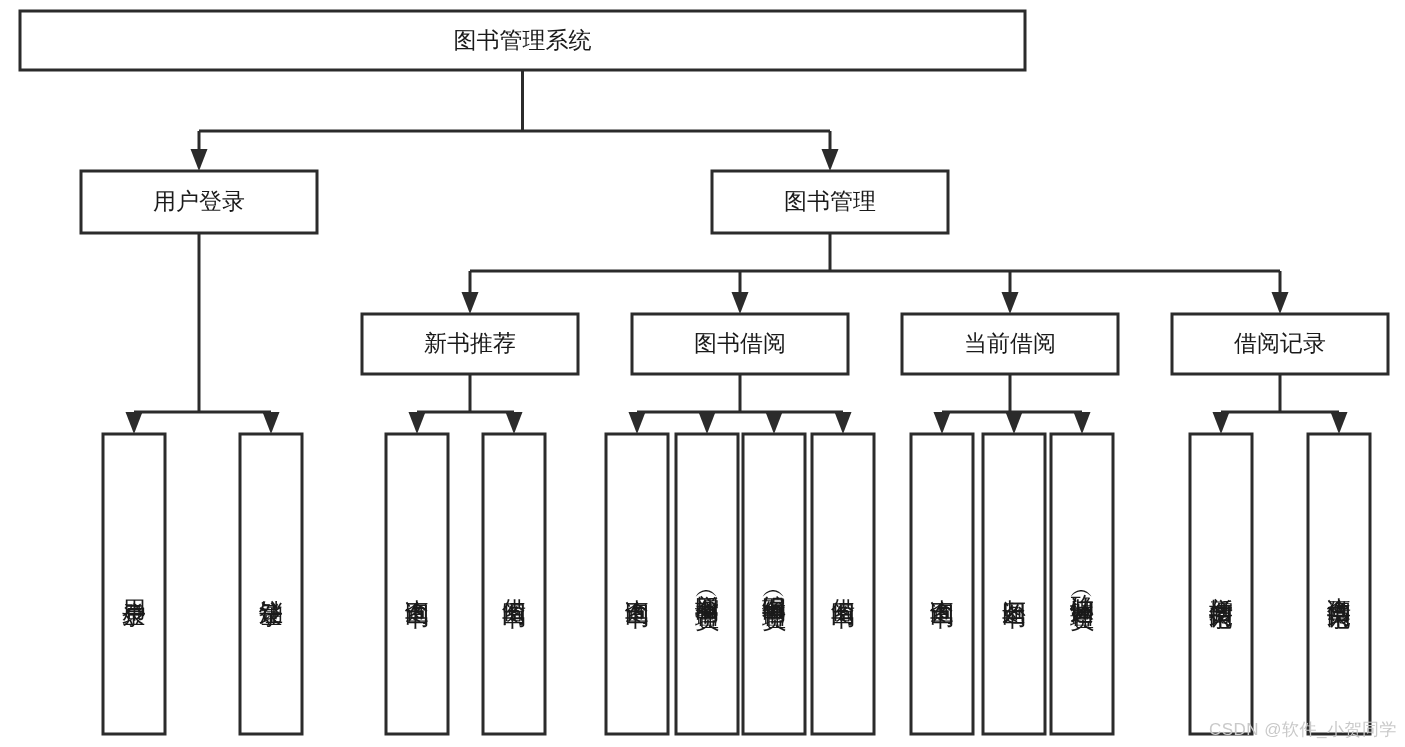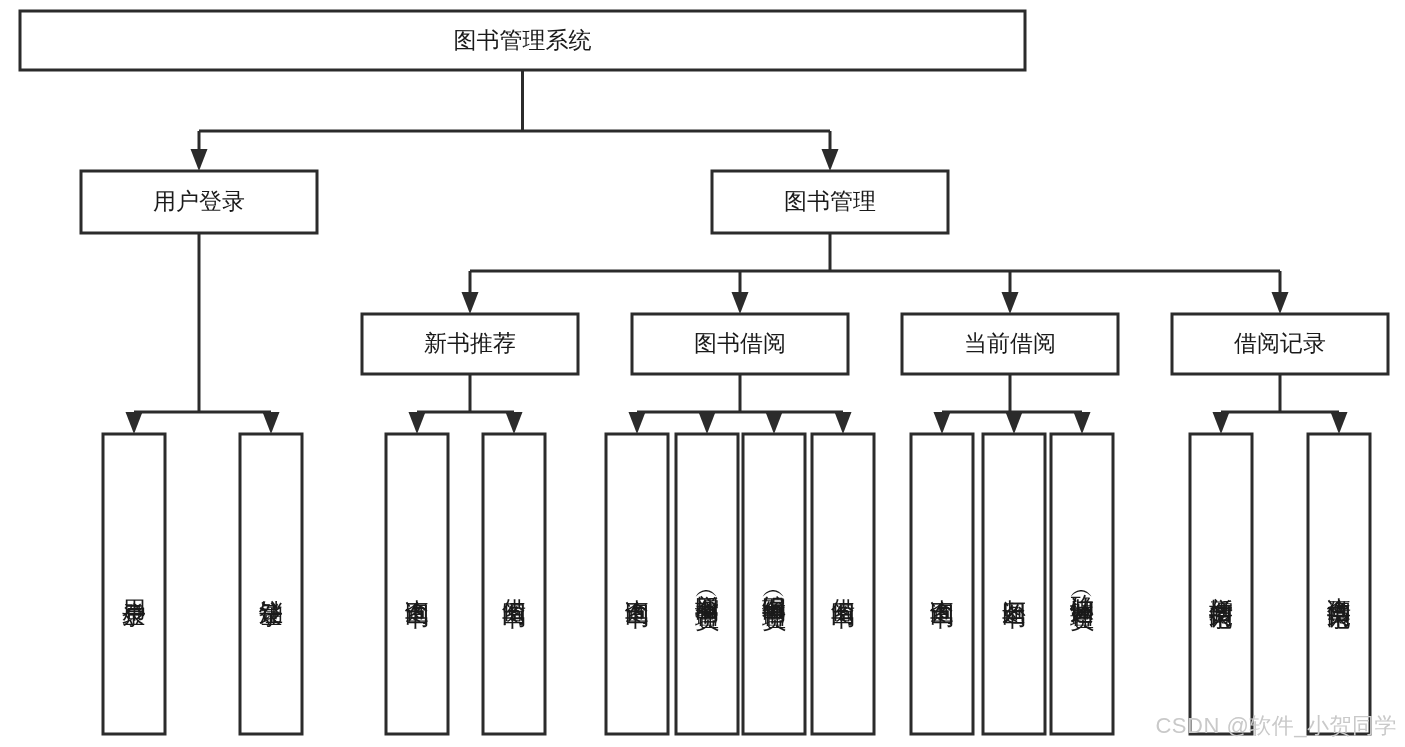--- a/index.html
+++ b/index.html
@@ -58,21 +58,21 @@
     color: #1a1a1a;
     white-space: nowrap;
     pointer-events: none;
     text-align: center;
   }
   .watermark {
     position: absolute;
     right: 8px;
     bottom: 6px;
     font-family: "Liberation Sans", sans-serif;
-    font-size: 22px;
+    font-size: 17px;
     color: #c9c9c9;
     letter-spacing: 0.5px;
     white-space: nowrap;
   }
 </style>
 </head>
 <body>
 
 <div id="diagram-root">
 

